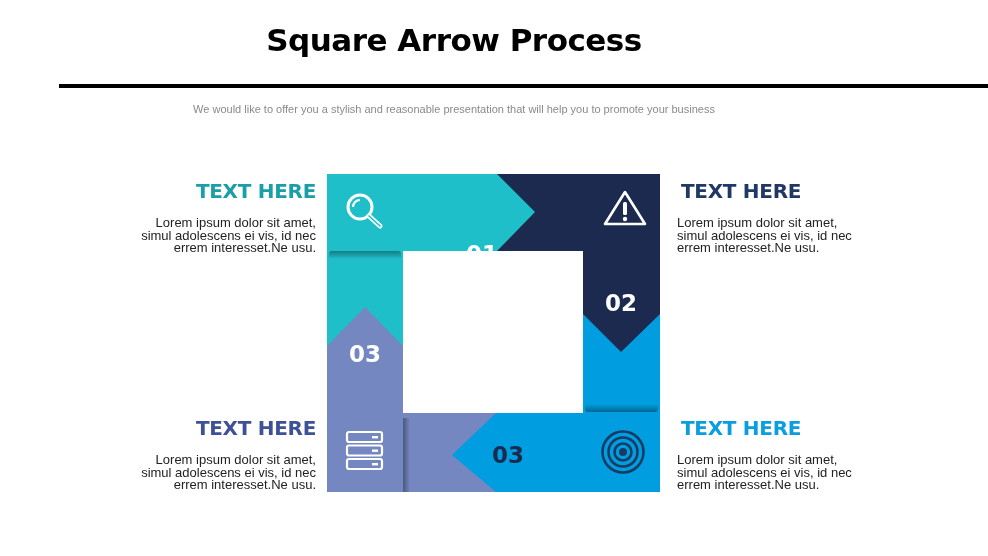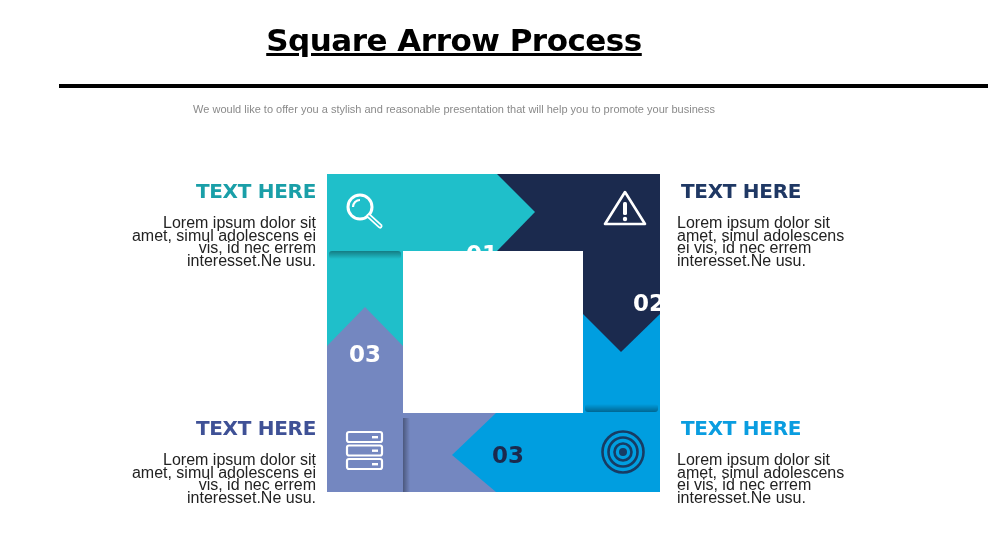--- a/index.html
+++ b/index.html
@@ -1,25 +1,25 @@
 <!DOCTYPE html>
 <html><head>
   <meta charset="utf-8">
   <style>
     html, body { margin: 0; padding: 0; background: #ffffff; }
     body { width: 988px; height: 556px; position: relative; overflow: hidden; font-family: "Liberation Sans", "DejaVu Sans", sans-serif; }
-    .title { position: absolute; left: 0; width: 908px; top: 22px; text-align: center; font-size: 31px; font-weight: bold; color: #000; font-family: "DejaVu Sans", sans-serif; letter-spacing: -0.5px; text-decoration: underline; }
+    .title { position: absolute; left: 0; width: 908px; top: 22px; text-align: center; font-size: 31px; font-weight: bold; color: #000; font-family: "DejaVu Sans", sans-serif; letter-spacing: -0.5px; }
     .rule { position: absolute; left: 59px; top: 84px; width: 929px; height: 4px; background: #000; }
     .subtitle { position: absolute; left: 0; width: 908px; top: 103px; text-align: center; font-size: 11px; color: #8a8a8a; }
     .diagram { position: absolute; left: 0; top: 0; width: 988px; height: 556px; }
     .num { position: absolute; font-family: "DejaVu Sans", sans-serif; font-weight: bold; font-size: 23px; color: #fff; }
     .icon { position: absolute; }
     .caption { position: absolute; width: 185px; }
     .caption .head { font-family: "DejaVu Sans", sans-serif; font-weight: bold; font-size: 20px; letter-spacing: -0.3px; }
-    .caption .body { font-size: 16px; line-height: 12.5px; color: #222; margin-top: 14px; }
+    .caption .body { font-size: 13px; line-height: 12.5px; color: #222; margin-top: 14px; }
     .caption.left { text-align: right; }
     .caption.right { text-align: left; }
   </style>
 </head>
 <body>
 
 <div class="title">Square Arrow Process</div>
 <div class="rule"></div>
 <div class="subtitle">We would like to offer you a stylish and reasonable presentation that will help you to promote your business</div>
 
@@ -49,21 +49,21 @@
   <rect x="583" y="251" width="77" height="165" fill="#009ee0"></rect>
   <polygon points="583,251 660,251 660,314 621,352 583,314" fill="#1b2a4e"></polygon>
   <rect x="585" y="404" width="73" height="8" rx="3" fill="url(#shadeBottom)"></rect>
 
   <rect x="403" y="413" width="100" height="79" fill="#7487c0"></rect>
   <polygon points="660,413 660,492 496,492 452,455 496,413" fill="#009ee0"></polygon>
   <rect x="403" y="418" width="7" height="74" fill="url(#shadeLeft)"></rect>
 </svg>
 
 <div class="num" style="left:466px; top:197px;margin-top:44px;">01</div>
-<div class="num" style="left:605px; top:290px;margin-left:28px;">02</div>
+<div class="num" style="left:605px; top:290px;">02</div>
 <div class="num" style="left:492px; top:442px; color:#1b2a4e;">03</div>
 <div class="num" style="left:349px; top:341px;">03</div>
 
 <svg class="icon" style="left:344px; top:191px;" width="42" height="40" viewBox="0 0 42 40">
   <circle cx="16" cy="16" r="12" fill="none" stroke="#fff" stroke-width="3"></circle>
   <path d="M9 16 a7 7 0 0 1 7 -7" fill="none" stroke="#fff" stroke-width="2.2"></path>
   <line x1="25" y1="25" x2="36" y2="35" stroke="#fff" stroke-width="5" stroke-linecap="round"></line>
   <line x1="25" y1="25" x2="36" y2="35" stroke="#1fbfca" stroke-width="1.6" stroke-linecap="round"></line>
 </svg>
 

